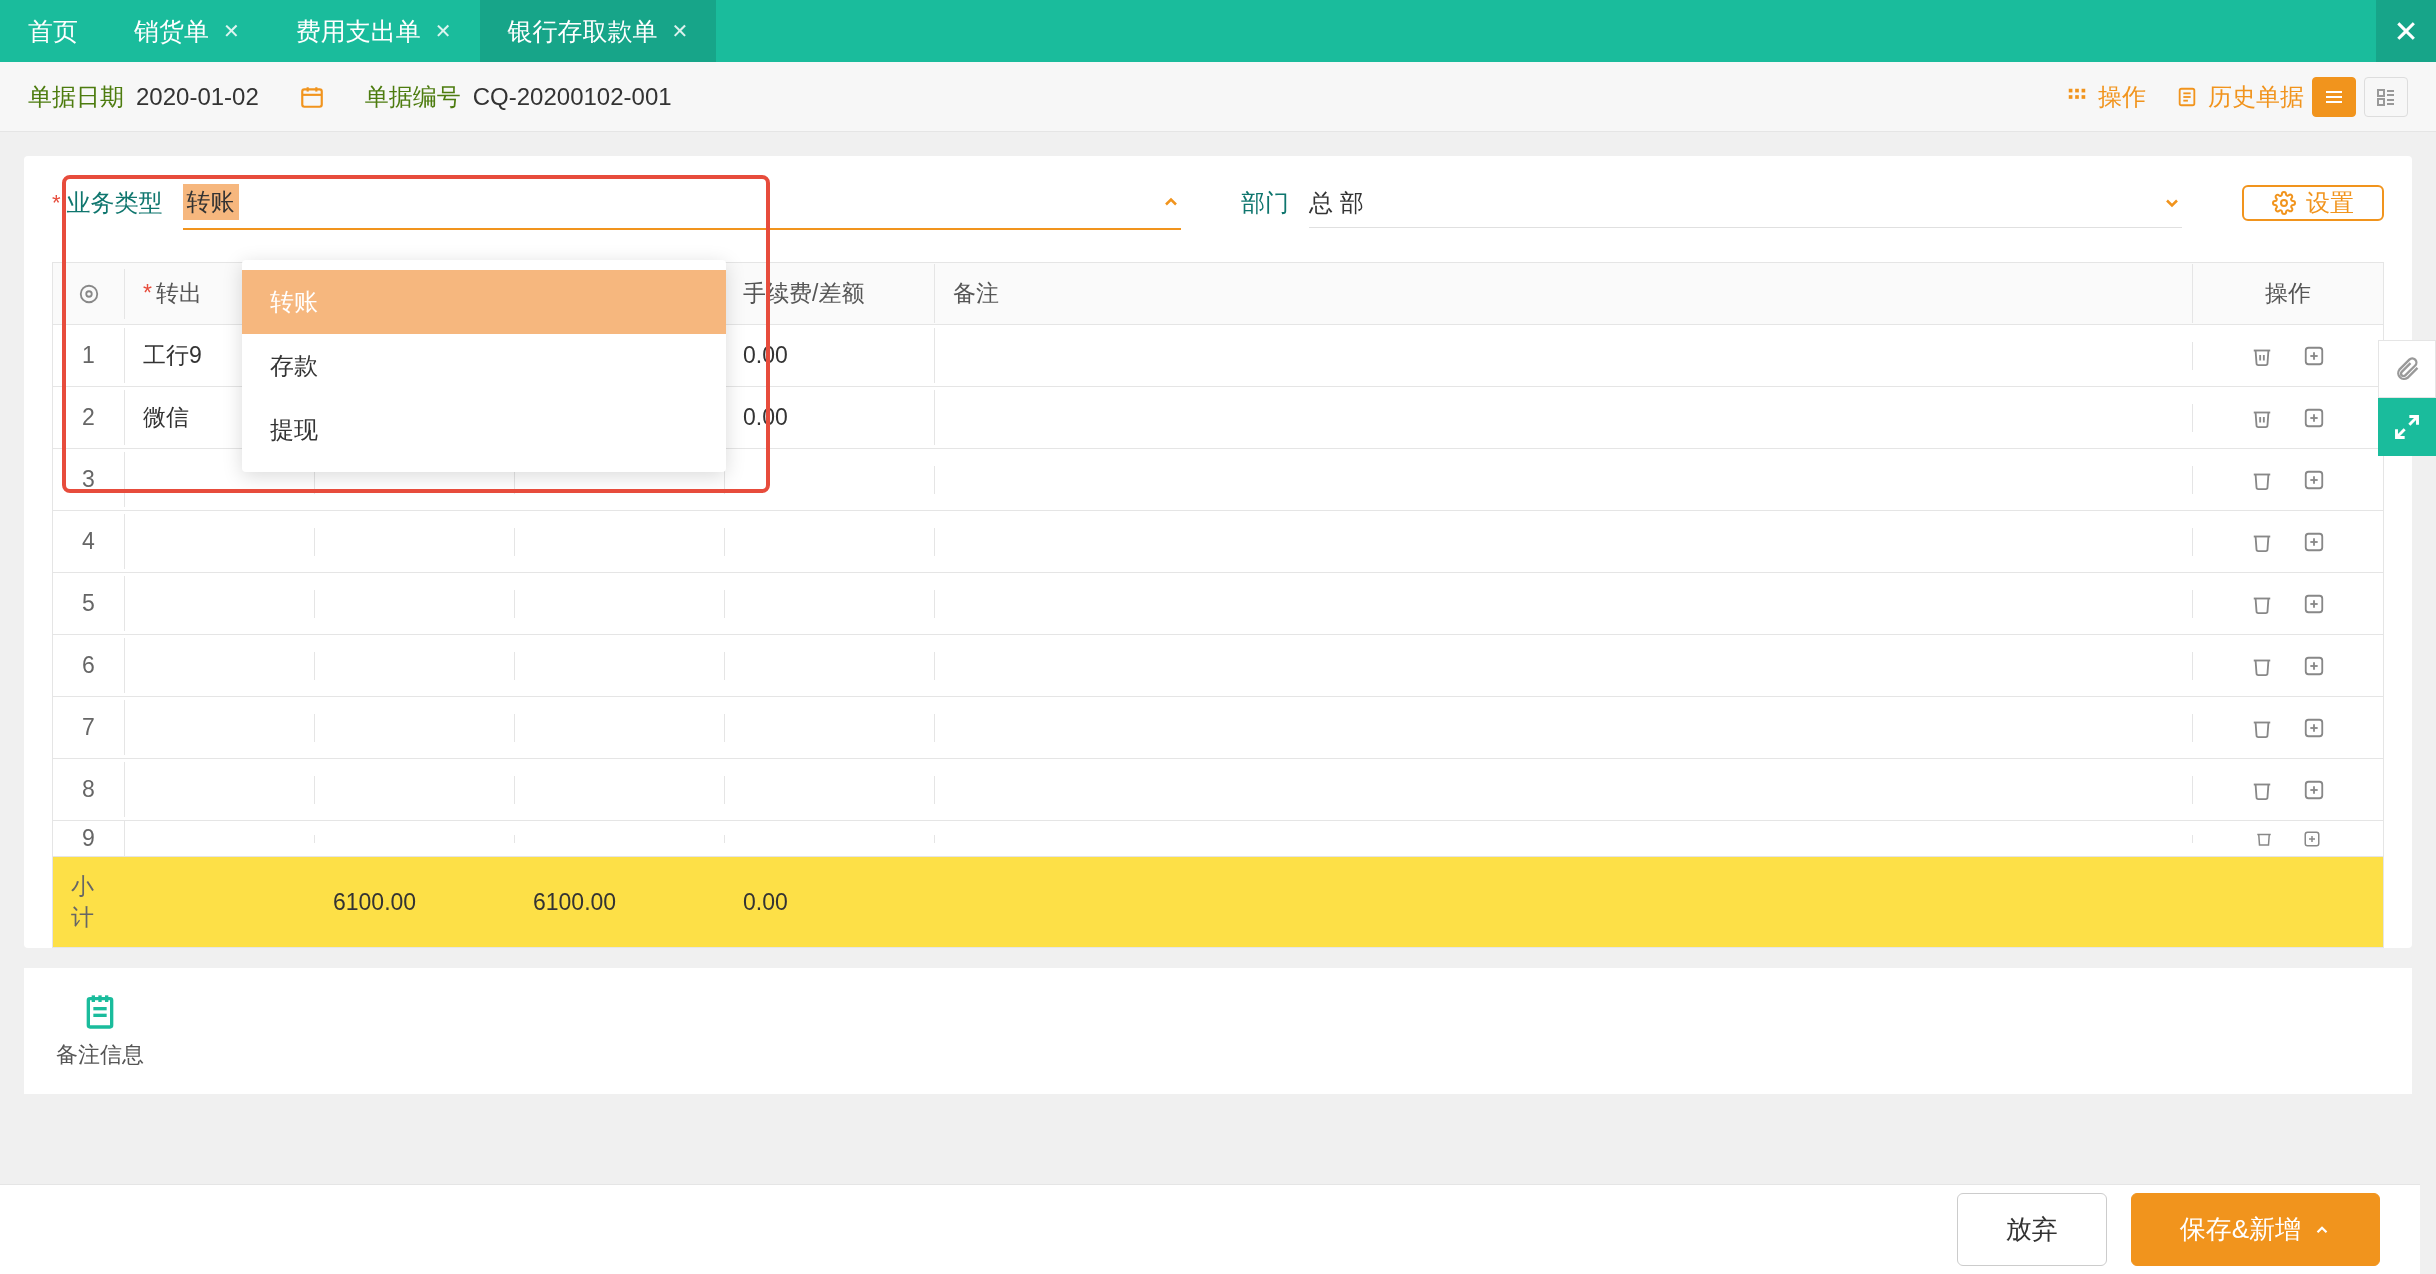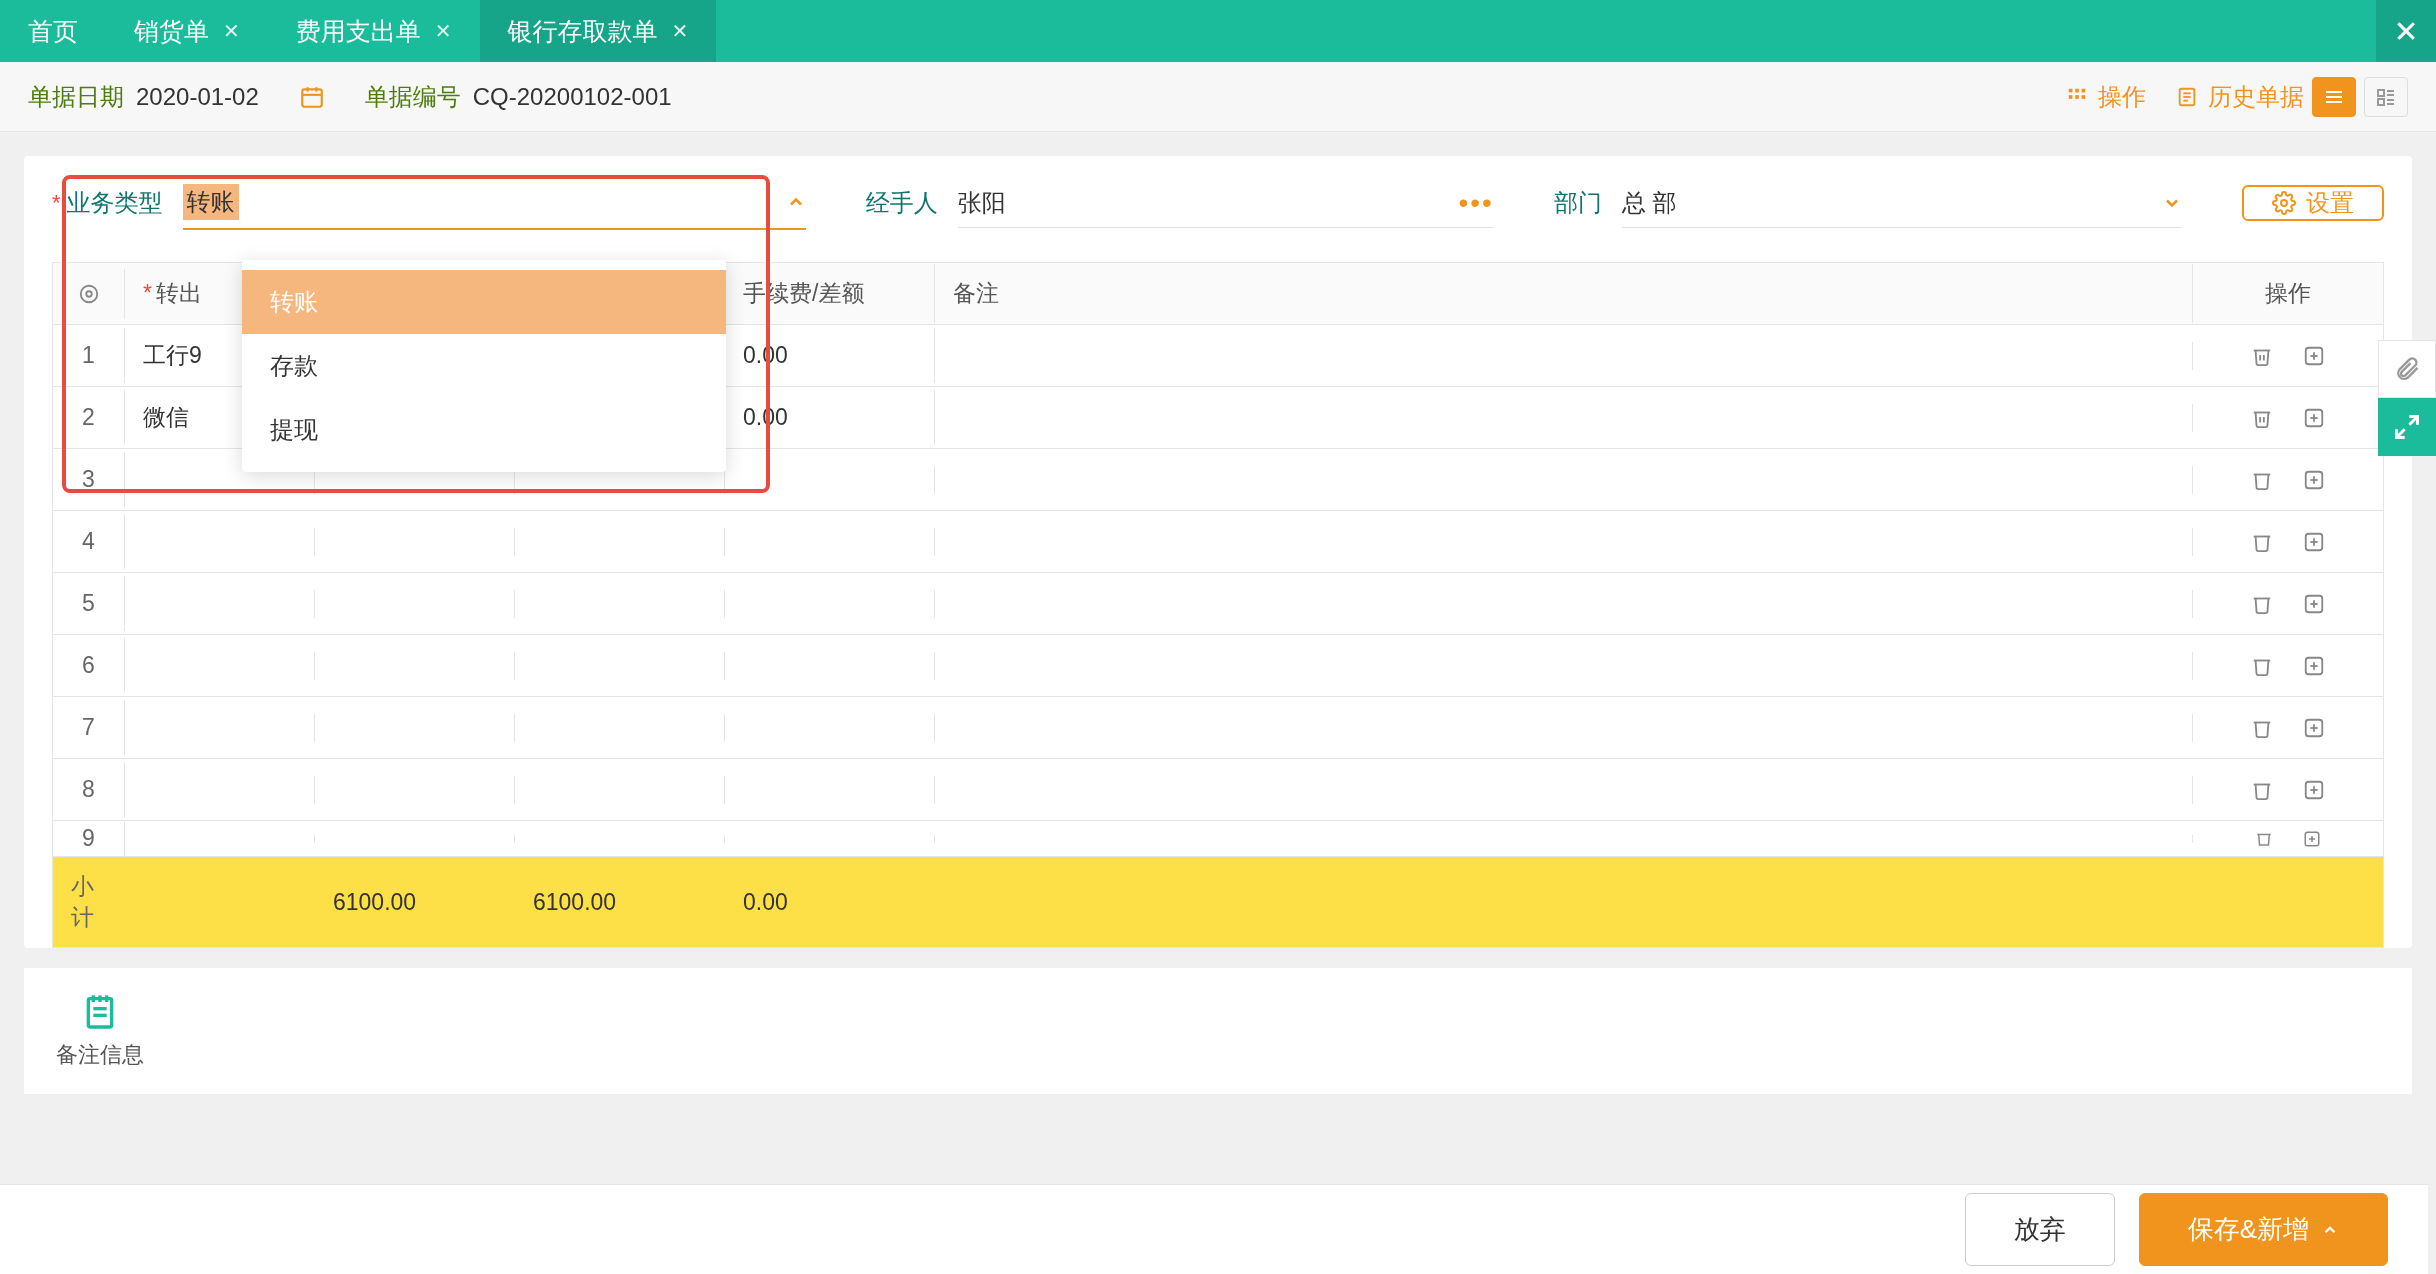--- a/index.html
+++ b/index.html
@@ -67,21 +67,21 @@
 .row-icon { color: #888; cursor: pointer; }
 
 
 .remarks { background: #fff; margin-top: 20px; padding: 24px 32px; display: flex; align-items: center; gap: 40px; }
 .remarks .ricon-box { display: flex; flex-direction: column; align-items: center; gap: 8px; color: #1abc9c; font-size: 22px; }
 .remarks .ricon-box .lbl { color: #555; }
 .remarks input { flex: 1; border: none; border-bottom: 1px solid #e0e0e0; font-size: 24px; padding: 14px 0; outline: none; color: #333; }
 .remarks input::placeholder { color: #bbb; }
 
 
-.footer { position: fixed; bottom: 0; left: 0; right: 8px; height: 90px; background: #fff; display: flex; align-items: center; justify-content: flex-end; padding: 0 40px; gap: 24px; border-top: 1px solid #e5e5e5; }
+.footer { position: fixed; bottom: 0; left: 0; right: 16px; height: 90px; background: #fff; display: flex; align-items: center; justify-content: flex-end; padding: 0 40px; gap: 24px; border-top: 1px solid #e5e5e5; }
 .btn { padding: 18px 48px; border-radius: 6px; font-size: 26px; cursor: pointer; border: 1px solid #ccc; background: #fff; color: #333; }
 .btn.primary { background: #f1941d; border-color: #f1941d; color: #fff; display: flex; align-items: center; gap: 12px; }
 
 
 .rail { position: fixed; right: 0; top: 340px; width: 58px; display: flex; flex-direction: column; }
 .rail .rbtn { width: 58px; height: 58px; display: flex; align-items: center; justify-content: center; cursor: pointer; font-size: 28px; }
 .rail .rbtn.link { background: #fff; color: #888; border: 1px solid #e5e5e5; }
 .rail .rbtn.expand { background: #1abc9c; color: #fff; }
 
 svg { display: block; }
@@ -171,27 +171,20 @@
         <div class="fvalue">
           <span class="selected">转账</span>
           <span class="chev">
             <svg width="20" height="20" viewBox="0 0 24 24" fill="none" stroke="#f1941d" stroke-width="3">
                 <polyline points="6 15 12 9 18 15"></polyline>
               </svg>
           </span>
         </div>
       </div>
       <div class="field" style="flex:1">
-        <span class="flabel">经手人</span>
-        <div class="fvalue plain">
-          <span>张阳</span>
-          <span class="dots">•••</span>
-        </div>
-      </div>
-      <div class="field" style="flex:1">
         <span class="flabel">部门</span>
         <div class="fvalue plain">
           <span>总 部</span>
           <span class="chev">
             <svg width="20" height="20" viewBox="0 0 24 24" fill="none" stroke="#f1941d" stroke-width="3">
                 <polyline points="6 9 12 15 18 9"></polyline>
               </svg>
           </span>
         </div>
       </div>

